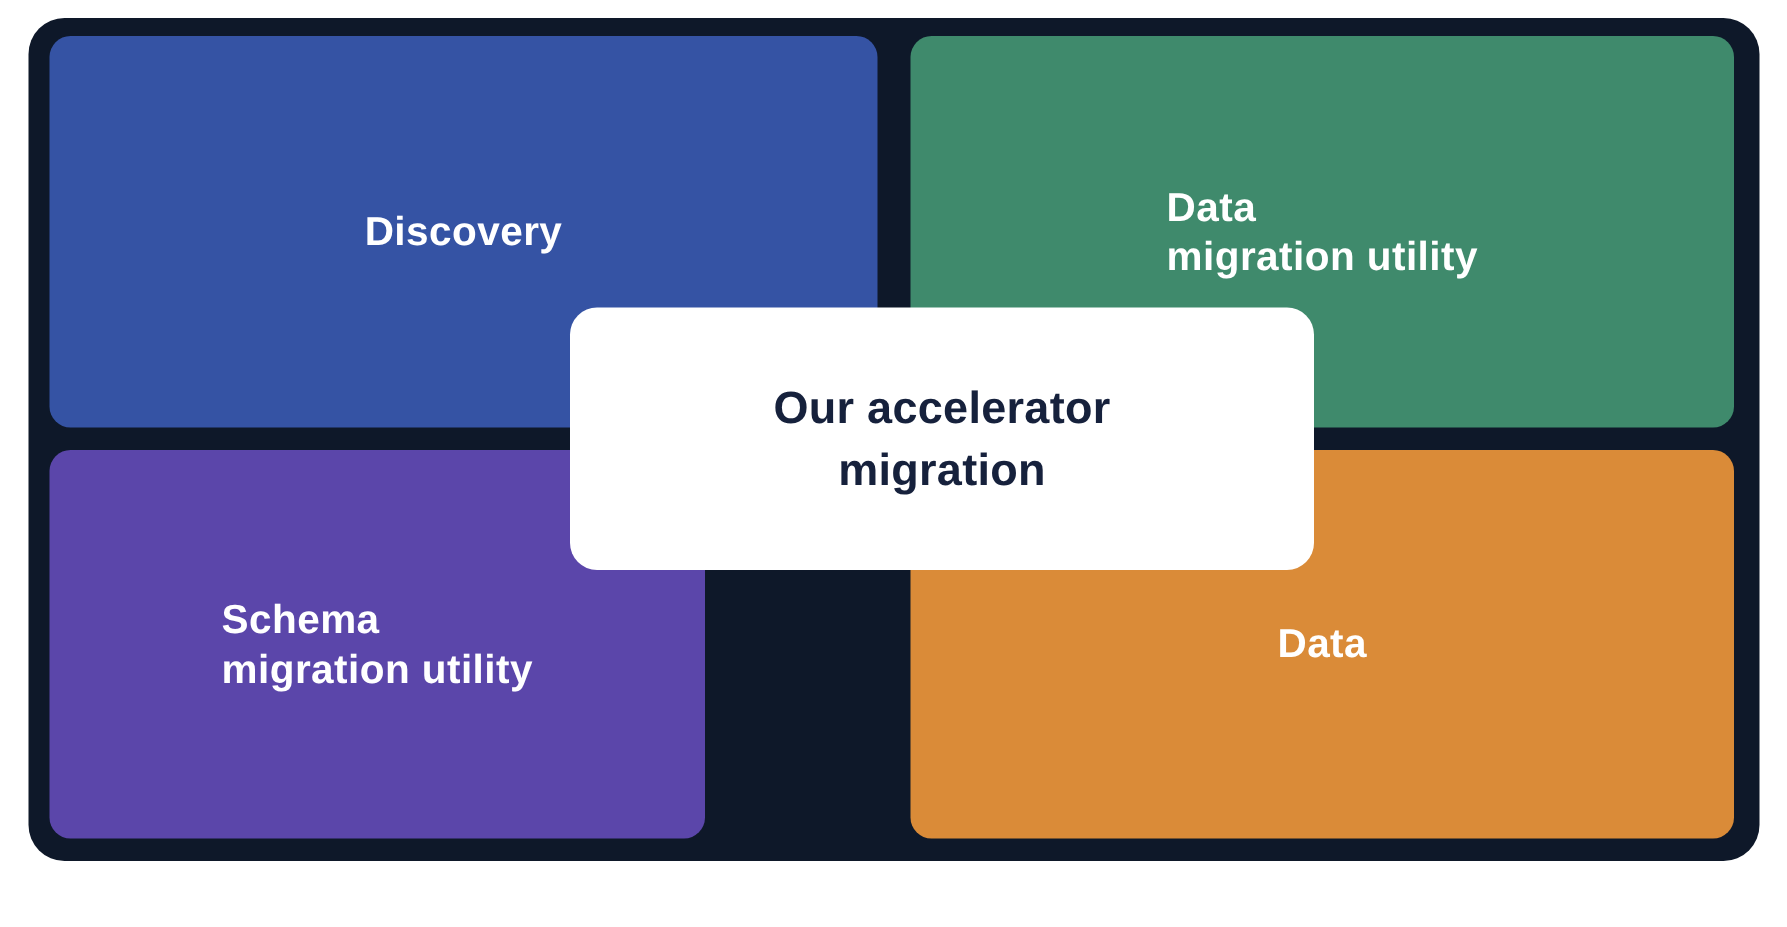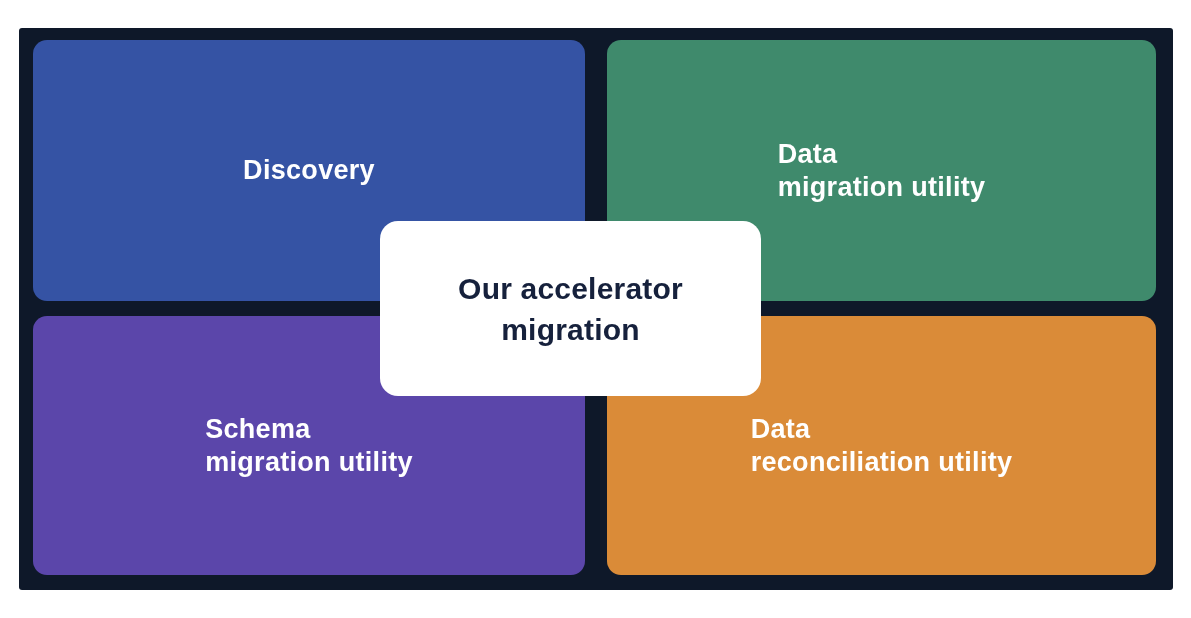--- a/index.html
+++ b/index.html
@@ -8,50 +8,50 @@
     position: relative;
     width: 1191px;
     height: 618px;
     background: #ffffff;
     font-family: "Liberation Sans", sans-serif;
     overflow: hidden;
   }
   .frame {
     position: absolute;
     left: 19px;
-    top: 28px;
+    top: 12px;
     width: 1154px;
     height: 562px;
-    border-radius: 3px;
+    border-radius: 24px;
   }
   .quadrant {
     position: absolute;
     border-radius: 14px;
     display: flex;
     align-items: center;
     justify-content: center;
   }
   .q-tl { left: 14px;  top: 12px;  width: 552px; height: 261px; }
   .q-tr { left: 588px; top: 12px;  width: 549px; height: 261px; }
-  .q-bl { left: 14px;  top: 288px; width: 552px; height: 259px; }
+  .q-bl { left: 14px;  top: 288px; width: 437px; height: 259px; }
   .q-br { left: 588px; top: 288px; width: 549px; height: 259px; }
   .quadrant .label {
     color: #ffffff;
     font-weight: bold;
     font-size: 27px;
     line-height: 33px;
     letter-spacing: 0.3px;
     text-align: left;
   }
   .quadrant .label span { display: block; }
   .center-card {
     position: absolute;
     left: 361px;
     top: 193px;
-    width: 381px;
+    width: 496px;
     height: 175px;
     background: #ffffff;
     border-radius: 18px;
     display: flex;
     align-items: center;
     justify-content: center;
   }
   .center-card .title {
     font-weight: bold;
     font-size: 30px;
@@ -83,21 +83,20 @@
     <div class="quadrant q-bl" style="background: rgb(91, 70, 170);">
       <div class="label">
         <span>Schema</span>
         <span>migration utility</span>
       </div>
     </div>
 
     <div class="quadrant q-br" style="background: rgb(218, 139, 56);">
       <div class="label">
         <span>Data</span>
-        <span>reconciliation utility</span>
       </div>
     </div>
 
     <div class="center-card" style="background: rgb(255, 255, 255);">
       <div class="title" style="color: rgb(22, 33, 60);">
         <span>Our accelerator</span>
         <span>migration</span>
       </div>
     </div>
 

